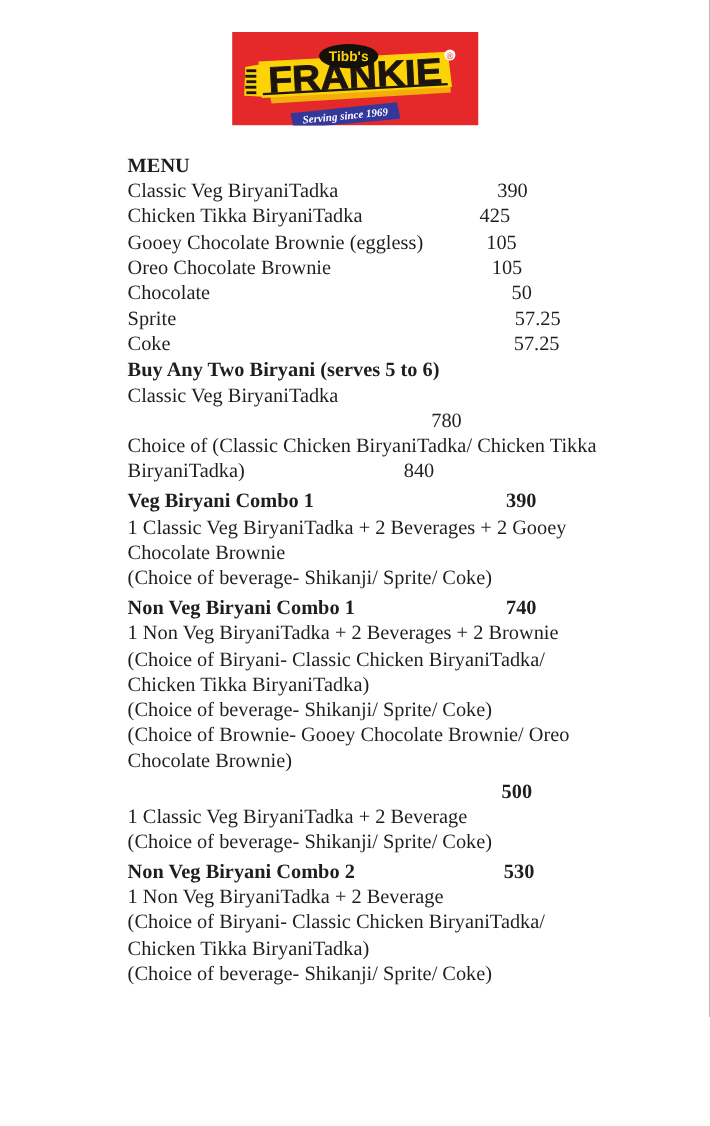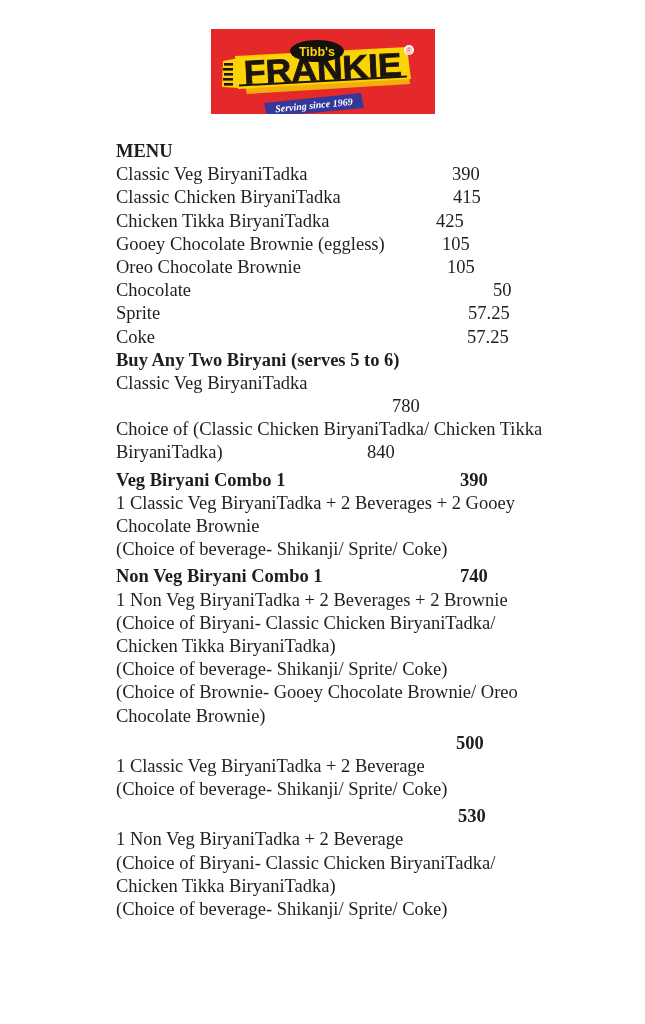--- a/index.html
+++ b/index.html
@@ -24,21 +24,21 @@
     padding-left:116px;
     font-size:18.5px;
     line-height:23.2px;
     color:#1e1e1e;
     white-space:nowrap;
   }
   .bold{font-weight:bold;}
   .pr{position:absolute;top:0;line-height:23.2px;}
   
   .p0{left:452px}.p1{left:453px}.p2{left:436px}.p3{left:442px}
-  .p4{left:447px}.p5{left:493px}.p6{left:468px}.p7{left:467px}
+  .p4{left:447px}.p5{left:465px}.p6{left:468px}.p7{left:467px}
   .p780{left:392px}.p840{left:367px}
   .cp0{left:460px}.cp1{left:460px}.cp2{left:456px}.cp3{left:458px}
   .combo{margin-top:4px;}
 </style>
 </head>
 <body>
 
 <div class="page">
 
   <svg class="logo-svg" viewBox="0 0 224 85">
@@ -68,24 +68,20 @@
     <text x="103" y="79.5" text-anchor="middle" font-family="Liberation Serif, serif" font-style="italic" font-weight="bold" font-size="10" fill="#ffffff" transform="rotate(-5.5 103 78)">Serving since 1969</text>
   </svg>
 
   <div class="menu">
 
     <div class="line bold">MENU</div>
 
     <div class="line">
       <span>Classic Veg BiryaniTadka</span>
       <span class="pr p0">390</span>
-    </div>
-    <div class="line">
-      <span>Classic Chicken BiryaniTadka</span>
-      <span class="pr p1">415</span>
     </div>
     <div class="line">
       <span>Chicken Tikka BiryaniTadka</span>
       <span class="pr p2">425</span>
     </div>
     <div class="line">
       <span>Gooey Chocolate Brownie (eggless)</span>
       <span class="pr p3">105</span>
     </div>
     <div class="line">
@@ -142,20 +138,21 @@
     <div class="combo">
       <div class="line bold">
         <span class="pr cp2">500</span>
       </div>
       <div class="line">1 Classic Veg BiryaniTadka + 2 Beverage</div>
       <div class="line">(Choice of beverage- Shikanji/ Sprite/ Coke)</div>
     </div>
 
     <div class="combo">
       <div class="line bold">
+        <span>Non Veg Biryani Combo 2</span>
         <span class="pr cp3">530</span>
       </div>
       <div class="line">1 Non Veg BiryaniTadka + 2 Beverage</div>
       <div class="line">(Choice of Biryani- Classic Chicken BiryaniTadka/</div>
       <div class="line">Chicken Tikka BiryaniTadka)</div>
       <div class="line">(Choice of beverage- Shikanji/ Sprite/ Coke)</div>
     </div>
 
   </div>
 </div>

